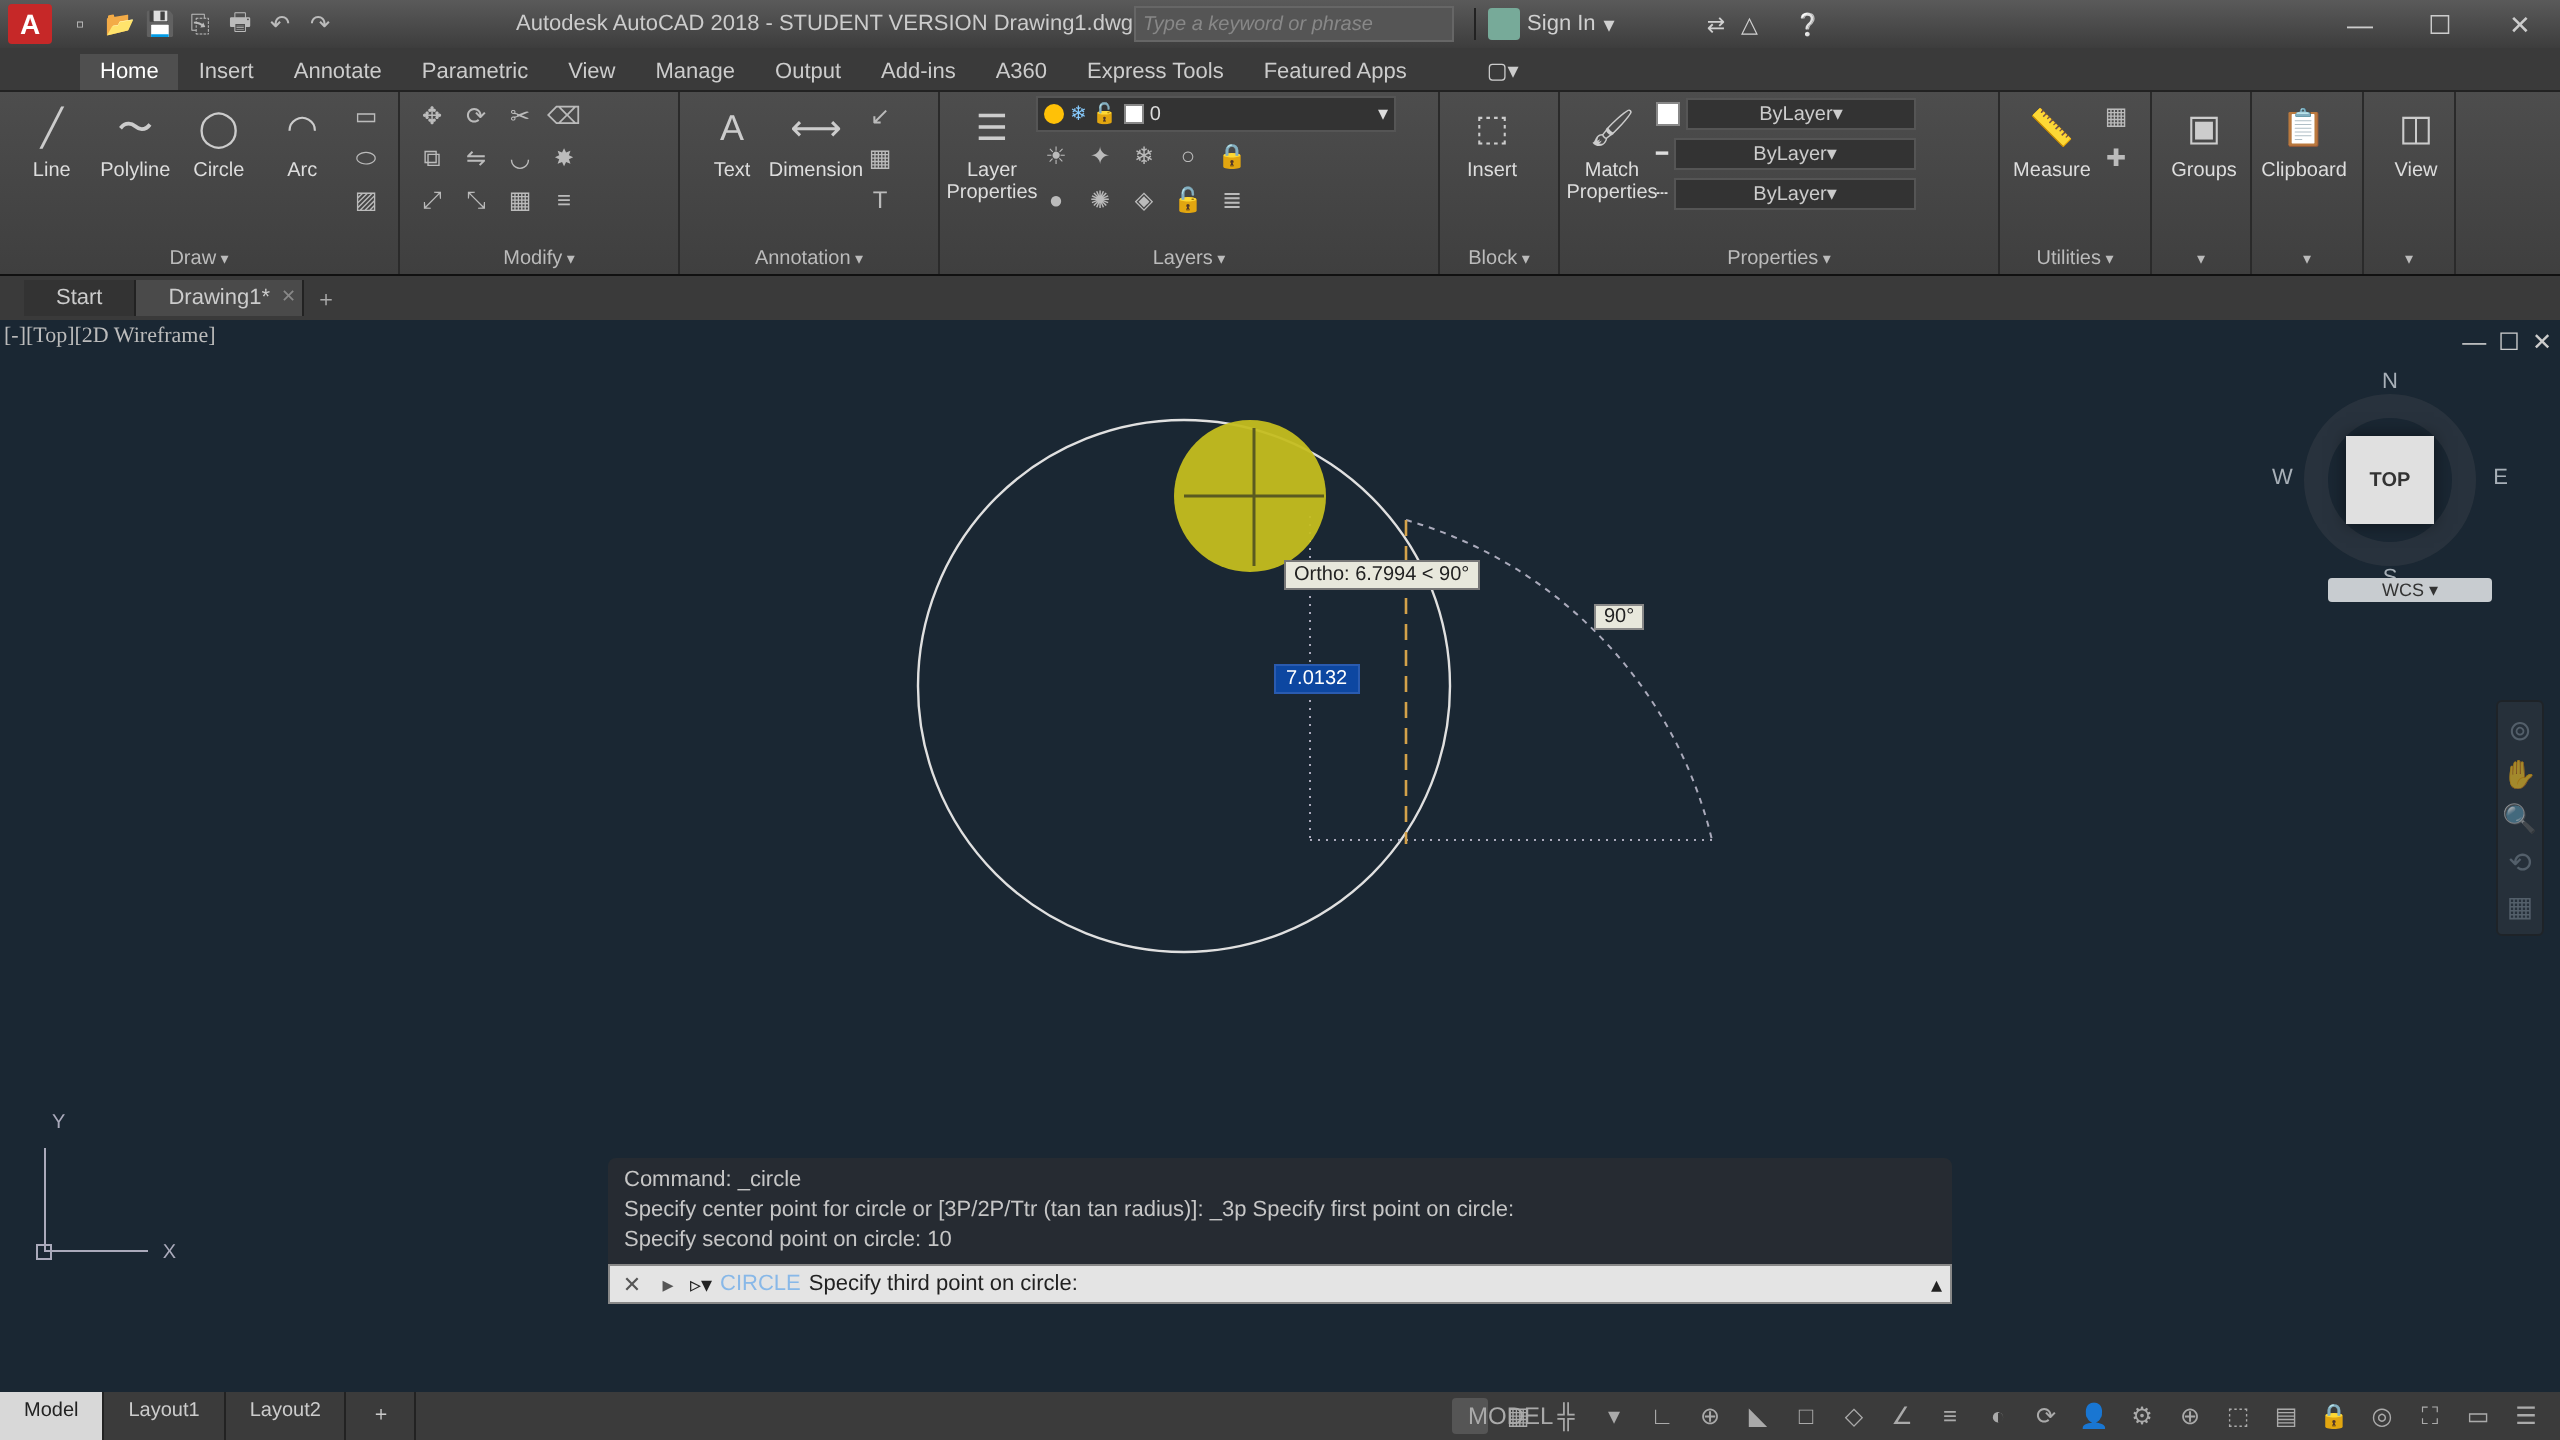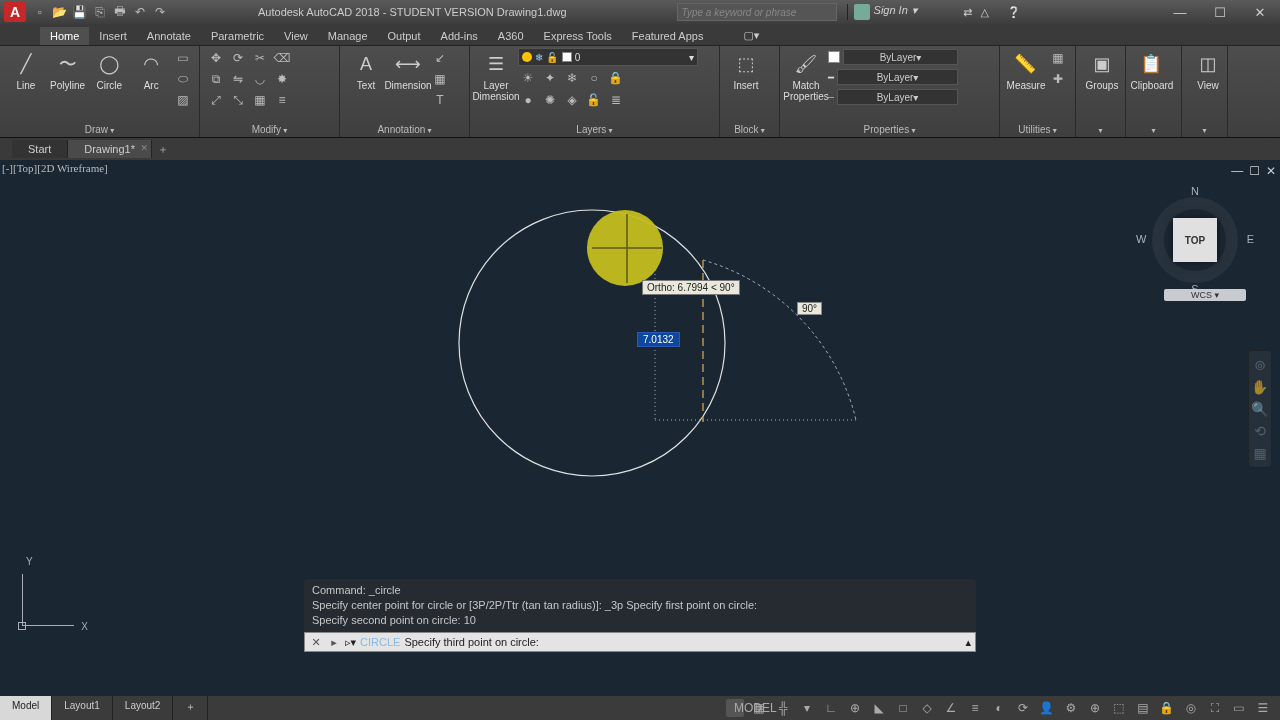--- a/index.html
+++ b/index.html
@@ -4,22 +4,22 @@
 <style>
 * { margin:0; padding:0; box-sizing:border-box; font-family:"Segoe UI",Arial,sans-serif; user-select:none; }
 body { width:1280px; height:720px; background:#1a2733; overflow:hidden; position:relative; }
 
 
 .titlebar { height:24px; background:linear-gradient(#5a5a5a,#3d3d3d); display:flex; align-items:center; color:#d0d0d0; font-size:11px; }
 .logo-a { width:22px; height:20px; margin:0 6px 0 4px; background:#c62828; color:#fff; font-weight:bold; font-size:14px; display:flex; align-items:center; justify-content:center; border-radius:2px; }
 .qat { display:flex; gap:4px; margin-right:10px; }
 .qat span { width:16px; height:16px; display:flex; align-items:center; justify-content:center; font-size:12px; color:#bbb; cursor:pointer; }
 .title-text { flex:0 0 auto; margin-left:80px; color:#ccc; }
-.search-box { margin-left:110px; width:160px; height:18px; background:#555; border:1px solid #666; font-size:10px; font-style:italic; color:#888; padding:0 4px; display:flex; align-items:center; }
-.signin-box { margin-left:10px; display:flex; gap:4px; border-left:1px solid #222; padding:0 6px;font-style:italic; }
+.search-box { width:160px; height:18px; background:#555; border:1px solid #666; font-size:10px; font-style:italic; color:#888; padding:0 4px; display:flex; align-items:center; }
+.signin-box { margin-left:10px; display:flex; align-items:center; gap:4px; border-left:1px solid #222; padding:0 6px; }
 .signin-av { width:16px; height:16px; background:#7a9; border-radius:2px; }
 .win-controls { margin-left:auto; display:flex; }
 .win-controls span { width:40px; text-align:center; font-size:13px; cursor:pointer; color:#ccc; }
 
 
 .ribbon-tabs { height:22px; background:#3a3a3a; display:flex; align-items:flex-end; padding-left:40px; font-size:11px; border-bottom:1px solid #222; }
 .ribbon-tabs span { padding:3px 10px; color:#ccc; cursor:pointer; }
 .ribbon-tabs span.active { background:#4f4f4f; color:#fff; }
 
 
@@ -217,21 +217,21 @@
       </div>
     </div>
     <div class="panel-title">Annotation</div>
   </div>
 
   <div class="panel" style="width:250px">
     <div class="panel-body">
       <div class="tool-big">
           <div class="ic">☰</div>
           <div class="lbl">Layer
-Dimension</div>
+Properties</div>
         </div>
       <div style="display:flex;flex-direction:column;gap:2px;">
         <div class="layer-combo">
           <span class="layer-lamp"></span>
           <span style="color:#8cf">❄</span>
           <span>🔓</span>
           <span style="width:10px;height:10px;background:#fff;border:1px solid #888"></span>
           <span>0</span>
           <span style="margin-left:auto">▾</span>
         </div>

